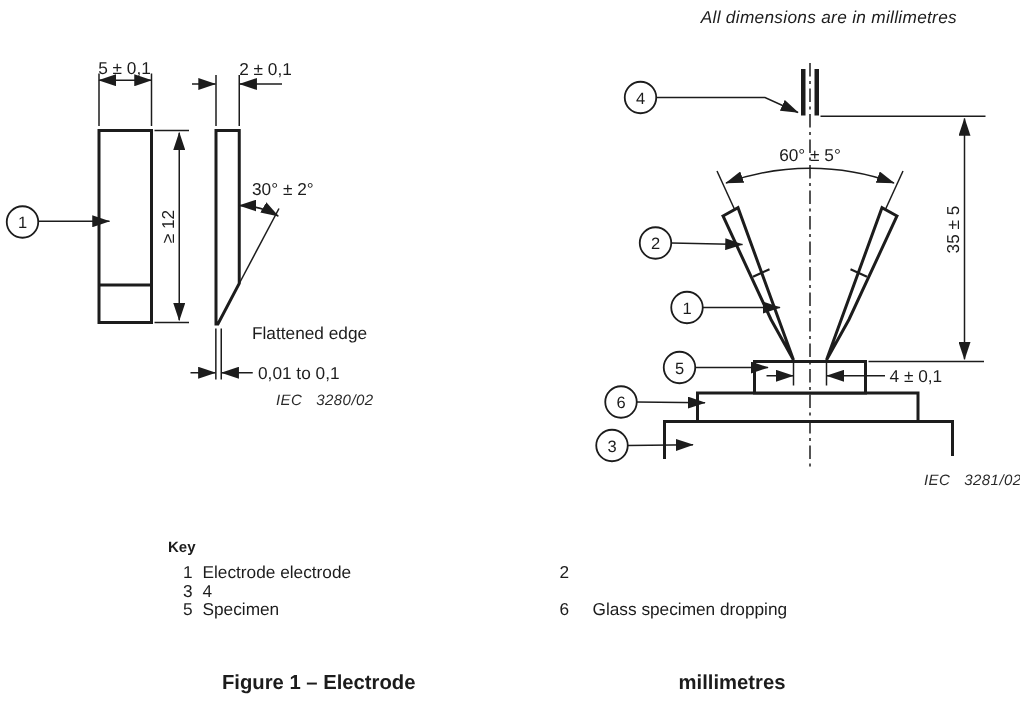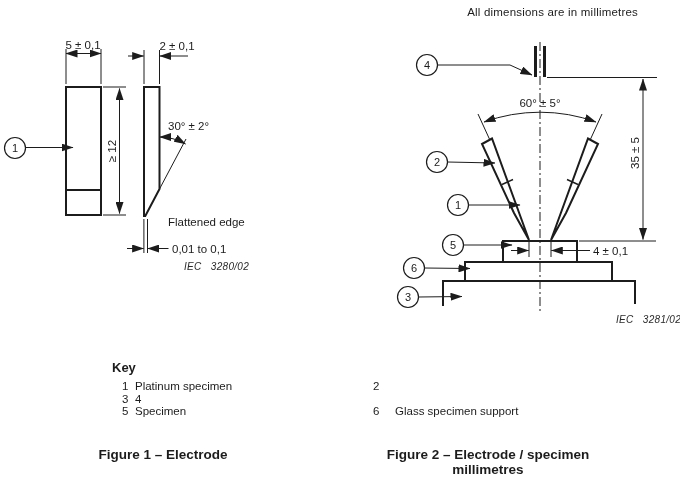--- a/index.html
+++ b/index.html
@@ -1,32 +1,32 @@
 <!DOCTYPE html>
 <html><head>
 <meta charset="utf-8">
 <style>
   html,body{margin:0;padding:0;background:#fff;}
   body{width:680px;height:483px;position:relative;overflow:hidden;
        font-family:"Liberation Sans",sans-serif;color:#1c1c1c;}
   .abs{position:absolute;}
-  #note{top:6px;right:42px;font-size:11.5px;letter-spacing:.2px;}
+  #note{top:6px;right:42px;font-size:11.5px;font-style:italic;letter-spacing:.2px;}
   svg text{font-family:"Liberation Sans",sans-serif;fill:#1c1c1c;}
   .dim{font-size:11.5px;}
   .callout{font-size:11px;}
   .iec{font-size:10px;font-style:italic;fill:#2a2a2a;letter-spacing:.3px;white-space:pre;}
   #key{left:112px;top:360px;width:540px;font-size:11.5px;}
-  #key .ktitle{font-weight:bold;margin:0 0 5px 0;font-size:13px;}
+  #key .ktitle{font-weight:bold;margin:0 0 5px 0;font-size:10px;}
   .krow{display:flex;padding-left:10px;line-height:12.6px;}
   .krow .n1{width:13px;}
   .krow .l1{width:238px;}
   .krow .n2{width:22px;}
   .krow .l2{flex:1;}
   .caption{font-weight:bold;font-size:13.5px;text-align:center;line-height:14.5px;}
-  #cap1{left:63px;top:448px;width:200px;}
+  #cap1{left:77px;top:448px;width:200px;text-align:right;}
   #cap2{left:358px;top:448px;width:260px;}
 </style>
 </head>
 <body>
 
 <div id="note" class="abs">All dimensions are in millimetres</div>
 
 <svg class="abs" style="left:0;top:0" width="680" height="483" viewBox="0 0 680 483">
   <defs>
     <marker id="ah" viewBox="0 0 12 8" refX="11.5" refY="4" markerWidth="12" markerHeight="8" markerUnits="userSpaceOnUse" orient="auto-start-reverse">
@@ -147,32 +147,31 @@
     </g>
 
     <text class="iec" x="616" y="323" stroke="none" xml:space="preserve">IEC   3281/02</text>
   </g>
 </svg>
 
 <div id="key" class="abs">
   <div class="ktitle">Key</div>
   <div class="krow">
     <span class="n1">1</span>
-    <span class="l1">Platinum specimen</span>
+    <span class="l1">Electrode electrode</span>
     <span class="n2">2</span>
   </div>
   <div class="krow">
     <span class="n1">3</span>
     <span class="n2">4</span>
   </div>
   <div class="krow">
     <span class="n1">5</span>
     <span class="l1">Specimen</span>
     <span class="n2">6</span>
-    <span class="l2">Glass specimen support</span>
+    <span class="l2">Glass specimen dropping</span>
   </div>
 </div>
 
 <div id="cap1" class="abs caption">Figure 1 – Electrode</div>
 <div id="cap2" class="abs caption">
-  <div>Figure 2 – Electrode / specimen</div>
   <div>millimetres</div>
 </div>
 
 </body></html>

